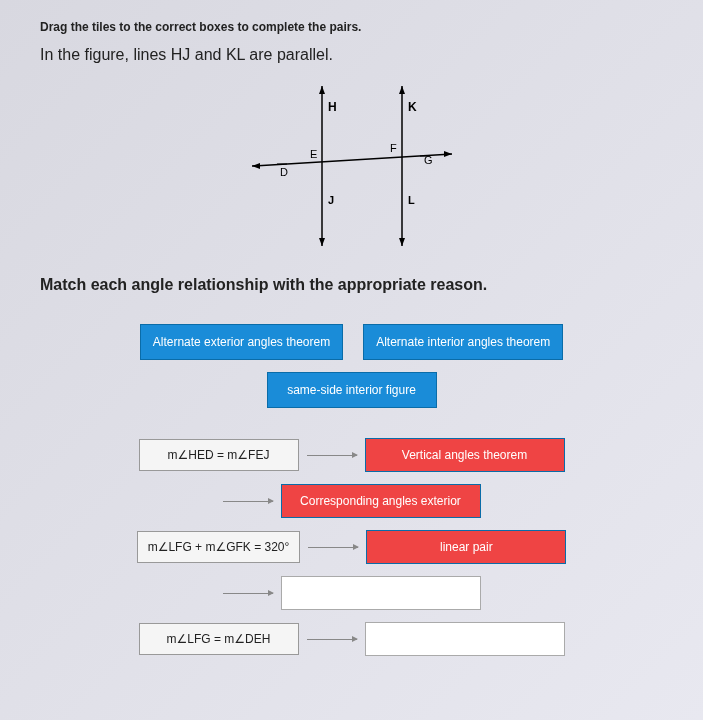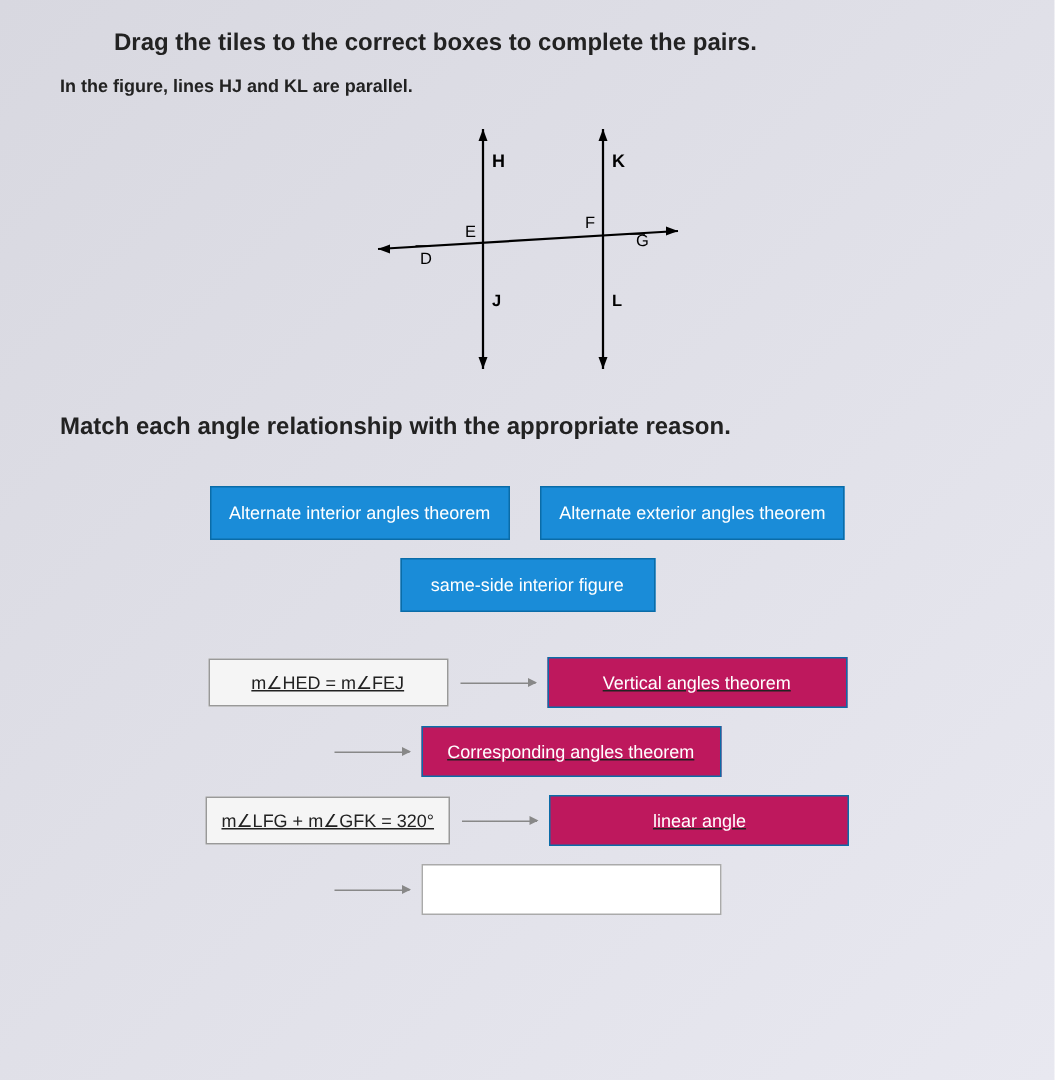--- a/index.html
+++ b/index.html
@@ -6,22 +6,22 @@
     body {
       font-family: Arial, sans-serif;
       background: linear-gradient(135deg, #d8d8e0, #e8e8f0);
       width: 703px;
       height: 720px;
       padding: 20px 40px;
       font-size: 12px;
       color: #222;
       position: relative;
     }
-    .instruction { font-weight: bold; font-size: 16px; margin-bottom: 12px; margin-left: 36px; }
-    .subinstruction { font-weight: bold; font-size: 12px; margin-bottom: 12px; }
+    .instruction { font-weight: bold; font-size: 12px; margin-bottom: 12px; }
+    .subinstruction { font-weight: normal; font-size: 16px; margin-bottom: 12px; }
     .figure-area {
       display: flex;
       justify-content: center;
       margin: 10px 0 20px 0;
     }
     .match-text { font-weight: bold; font-size: 16px; margin: 10px 0 30px 0; }
     .tiles-row {
       display: flex;
       gap: 20px;
       justify-content: center;
@@ -41,21 +41,20 @@
       margin-top: 30px;
       display: flex;
       flex-direction: column;
       gap: 12px;
       align-items: center;
     }
     .pair-row {
       display: flex;
       align-items: center;
       gap: 8px;
-      text-decoration: underline;
     }
     .equation-box {
       border: 1px solid #999;
       background: #f5f5f5;
       padding: 8px 10px;
       min-width: 160px;
       text-align: center;
       font-size: 12px;
     }
     .arrow {
@@ -73,21 +72,21 @@
       border-top: 3.5px solid transparent;
       border-bottom: 3.5px solid transparent;
     }
     .drop-target {
       min-width: 200px;
       min-height: 34px;
       border: 1px solid #aaa;
       background: #fff;
     }
     .drop-target.filled {
-      background: #be185d;
+      background: #ef4444;
       color: #fff;
       display: flex;
       align-items: center;
       justify-content: center;
       font-size: 12px;
       border: 1px solid #0a6ca8;
     }
     svg { display: block; }
   </style>
 </head>
@@ -121,46 +120,51 @@
     <line x1="188" y1="80" x2="198" y2="80" stroke="#000"></line>
     <text x="96" y="128" font-size="11" font-weight="bold">J</text>
     <text x="176" y="128" font-size="11" font-weight="bold">L</text>
   </svg>
 </div>
 
 <div class="match-text">Match each angle relationship with the appropriate reason.</div>
 
 <div>
   <div class="tiles-row">
+    <div class="tile">Alternate exterior angles theorem</div>
     <div class="tile">Alternate interior angles theorem</div>
-    <div class="tile">Alternate exterior angles theorem</div>
   </div>
   <div class="tiles-row">
     <div class="tile">same-side interior figure</div>
   </div>
 </div>
 
 <div class="pairs">
 
   <div class="pair-row">
     <div class="equation-box">m∠HED = m∠FEJ</div>
     <div class="arrow"></div>
     <div class="drop-target filled">Vertical angles theorem</div>
   </div>
 
   <div class="pair-row">
     <div class="arrow"></div>
-    <div class="drop-target filled">Corresponding angles theorem</div>
+    <div class="drop-target filled">Corresponding angles exterior</div>
   </div>
 
   <div class="pair-row">
     <div class="equation-box">m∠LFG + m∠GFK = 320°</div>
     <div class="arrow"></div>
-    <div class="drop-target filled">linear angle</div>
+    <div class="drop-target filled">linear pair</div>
   </div>
 
   <div class="pair-row">
     <div class="arrow"></div>
     <div class="drop-target"></div>
   </div>
 
+  <div class="pair-row">
+    <div class="equation-box">m∠LFG = m∠DEH</div>
+    <div class="arrow"></div>
+    <div class="drop-target"></div>
+  </div>
 
 </div>
 
 </body></html>

